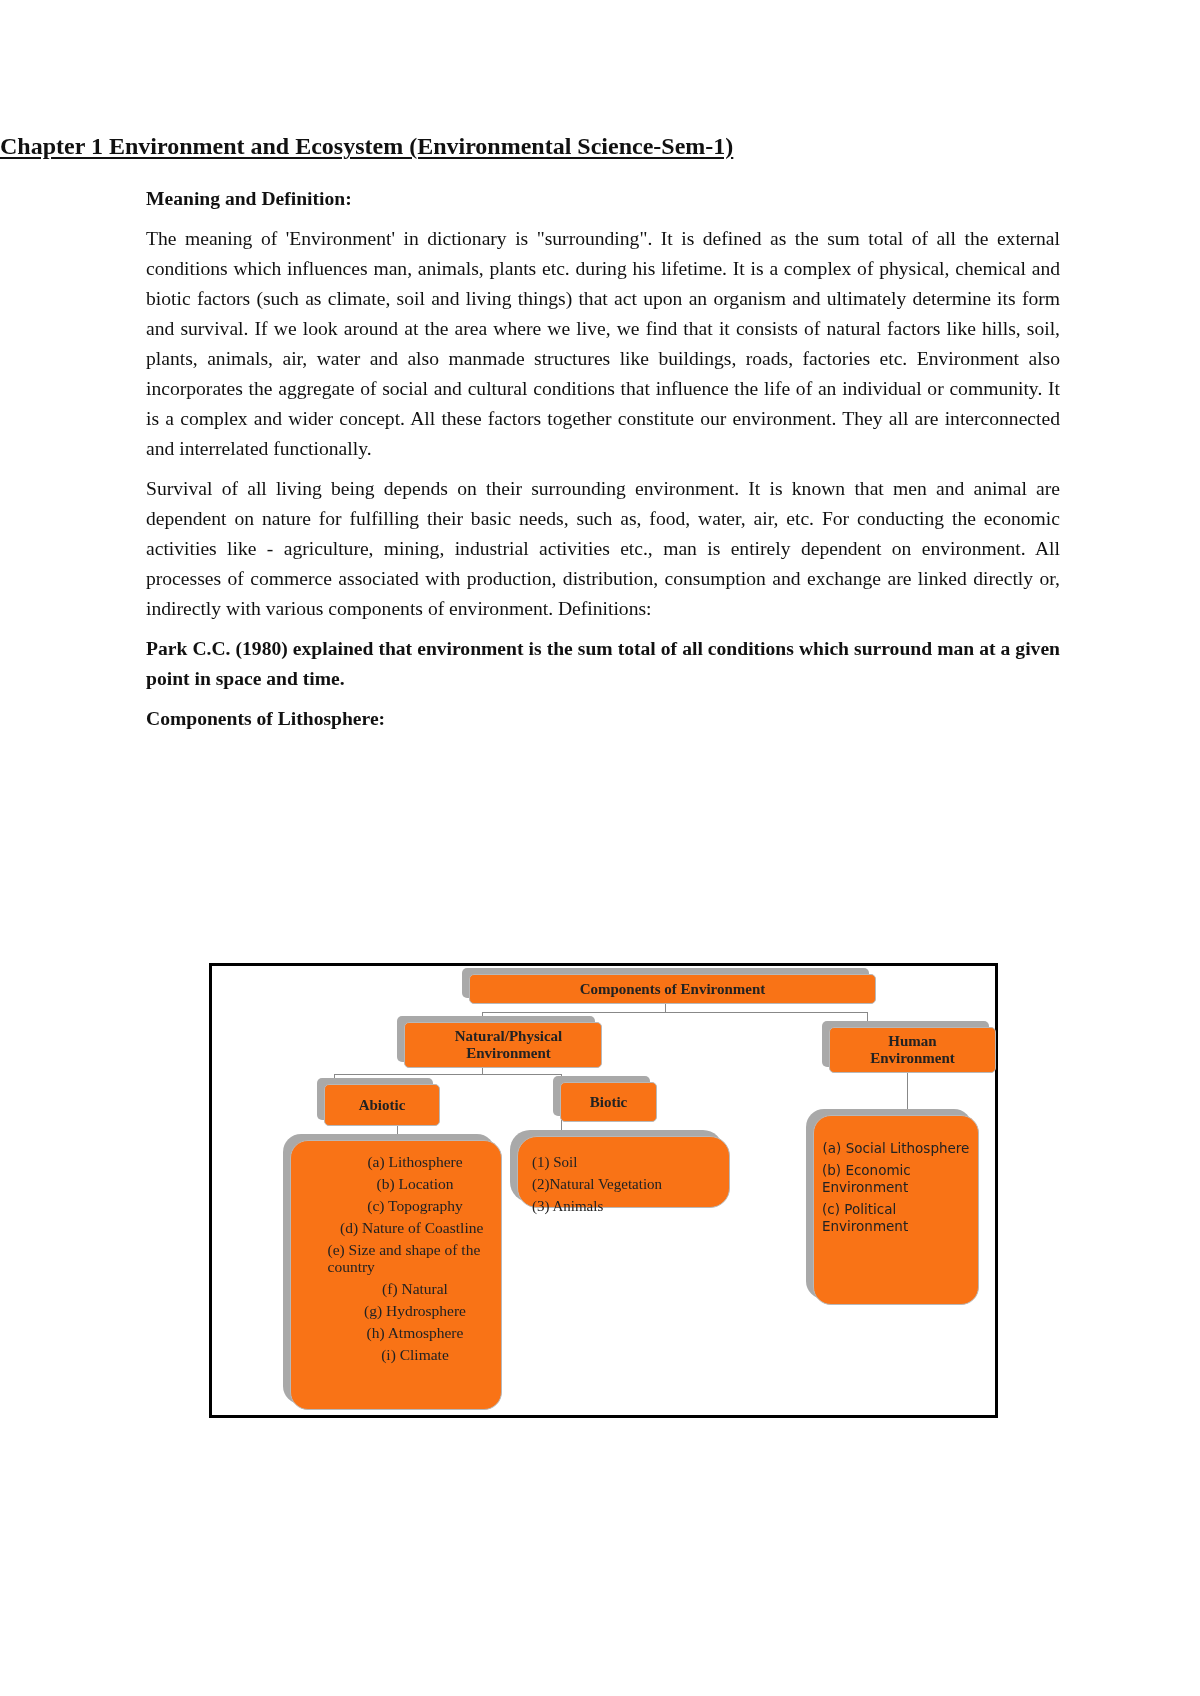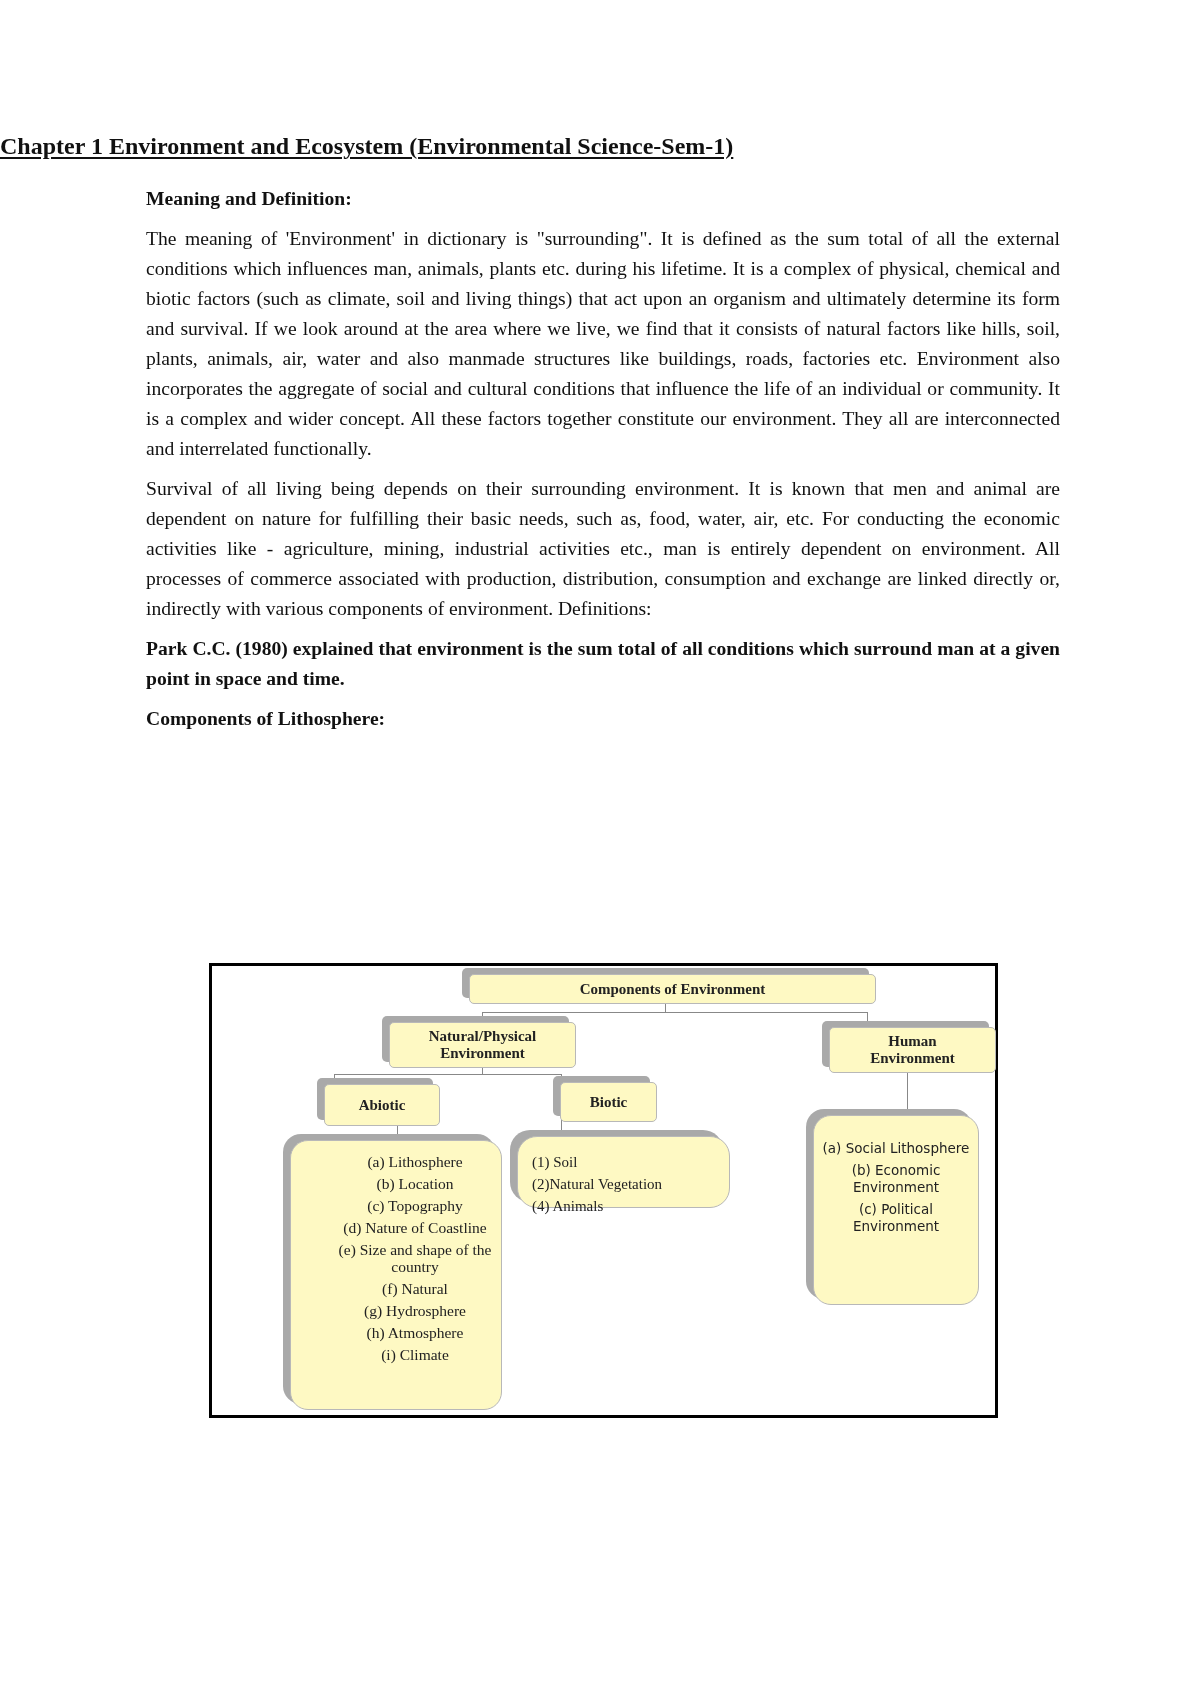--- a/index.html
+++ b/index.html
@@ -8,24 +8,24 @@
   .page-title { position: absolute; left: 0; width: 1200px; top: 133px; text-align: left;
                 font-weight: bold; font-size: 24px; text-decoration: underline; text-decoration-thickness: 2px; text-underline-offset: 3px; }
   .content { position: absolute; left: 146px; width: 914px; top: 184px; font-size: 19.6px; line-height: 30px; }
   .h { font-weight: bold; text-decoration-thickness: 2px; text-underline-offset: 3px; margin: 0; height: 30px; }
   .p { text-align: justify; margin: 0; }
   .gap2 { height: 10px; }
   .bold { font-weight: bold; }
 
   .figure { position: absolute; left: 209px; top: 963px; width: 789px; height: 455px;
             border: 3px solid #000; box-sizing: border-box; background: #fff; }
-  .dbox { position: absolute; background: #fef9c3; border: 1px solid #b8b8b8;
+  .dbox { position: absolute; background: #f97316; border: 1px solid #b8b8b8;
           box-shadow: -7px -6px 0 #a9a9a9; border-radius: 5px;
           display: flex; flex-direction: column; align-items: center; justify-content: center;
-          text-align: center; font-family: "Liberation Serif", serif; color: #222; }
+          text-align: left; font-family: "Liberation Serif", serif; color: #222; }
   .dbox.bold-label { font-weight: bold; font-size: 15px; line-height: 17px; }
   .dbox.list { border-radius: 18px; justify-content: flex-start; font-size: 15px; line-height: 22px; }
   .dbox.list.left-align { align-items: flex-start; }
   .dbox.sans { font-family: "DejaVu Sans", sans-serif; font-size: 13.5px; line-height: 17px; }
   .line-h { position: absolute; height: 1px; background: #888; }
   .line-v { position: absolute; width: 1px; background: #888; }
   .item-wrap { margin-bottom: 5px; }
 </style>
 </head>
 <body>
@@ -60,21 +60,21 @@
   <div class="line-v" style="left:185px; top:154px; height:20px;"></div>
   <div class="line-v" style="left:349px; top:154px; height:18px;"></div>
 
   <div class="line-v" style="left:695px; top:105px; height:40px;"></div>
   <div class="line-h" style="left:688px; top:145px; width:8px;"></div>
 
   <div class="dbox bold-label" style="left:257px; top:8px; width:405px; height:28px;">
     <span>Components of Environment</span>
   </div>
 
-  <div class="dbox bold-label" style="left:177px; top:56px; width:185px; height:44px;">
+  <div class="dbox bold-label" style="left:192px; top:56px; width:185px; height:44px;padding-left:11px;">
     <span>Natural/Physical</span>
     <span>Environment</span>
   </div>
 
   <div class="dbox bold-label" style="left:617px; top:61px; width:165px; height:44px;">
     <span>Human</span>
     <span>Environment</span>
   </div>
 
   <div class="dbox bold-label" style="left:112px; top:118px; width:114px; height:40px;">
@@ -93,21 +93,21 @@
     <div class="item-wrap" style="width:175px">(e) Size and shape of the country</div>
     <div class="item-wrap">(f) Natural</div>
     <div class="item-wrap">(g) Hydrosphere</div>
     <div class="item-wrap">(h) Atmosphere</div>
     <div class="item-wrap">(i) Climate</div>
   </div>
 
   <div class="dbox list left-align" style="left:305px; top:170px; width:213px; height:72px; padding:14px 0 0 14px; box-sizing:border-box; border-radius:20px;">
     <div>(1) Soil</div>
     <div>(2)Natural Vegetation</div>
-    <div>(4) Animals</div>
+    <div>(3) Animals</div>
   </div>
 
   <div class="dbox list sans" style="left:601px; top:149px; width:166px; height:190px; justify-content:center; box-sizing:border-box; padding:0 8px 40px 8px;">
     <div class="item-wrap">(a) Social Lithosphere</div>
     <div class="item-wrap">(b) Economic Environment</div>
     <div class="item-wrap">(c) Political Environment</div>
   </div>
 </div>
 
 </body></html>

